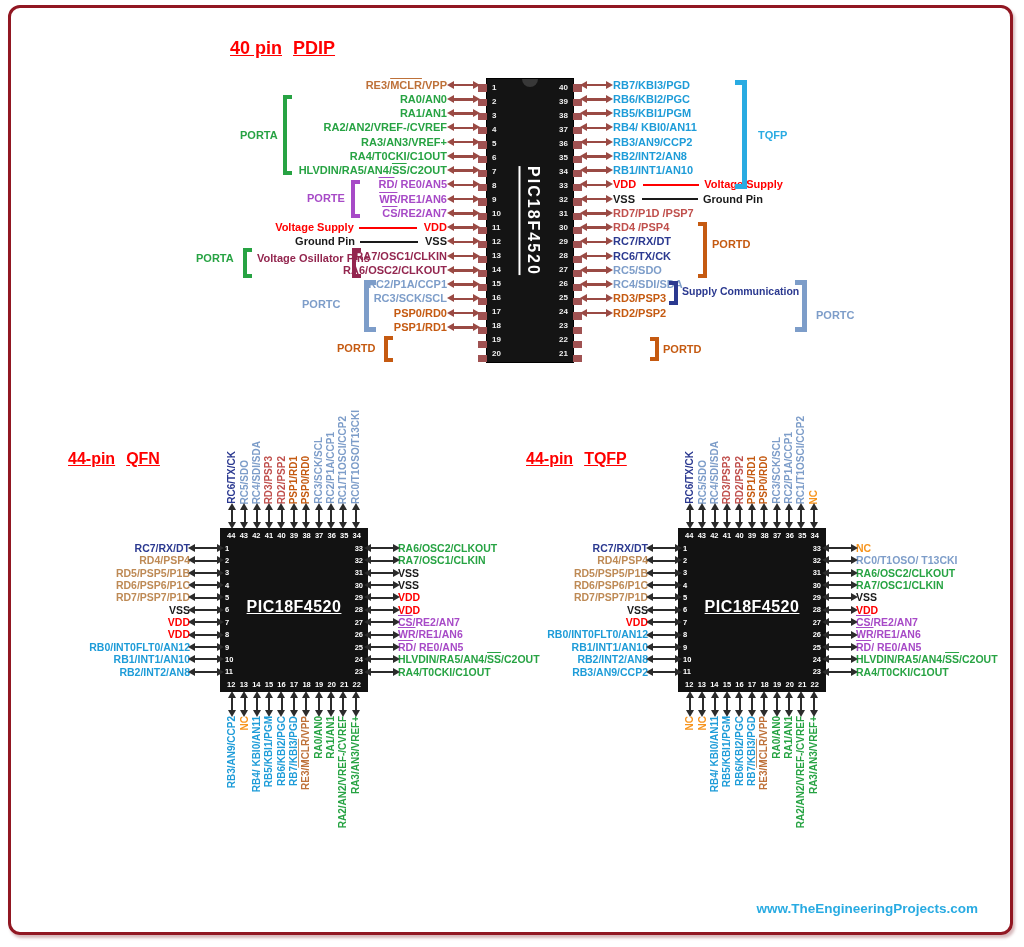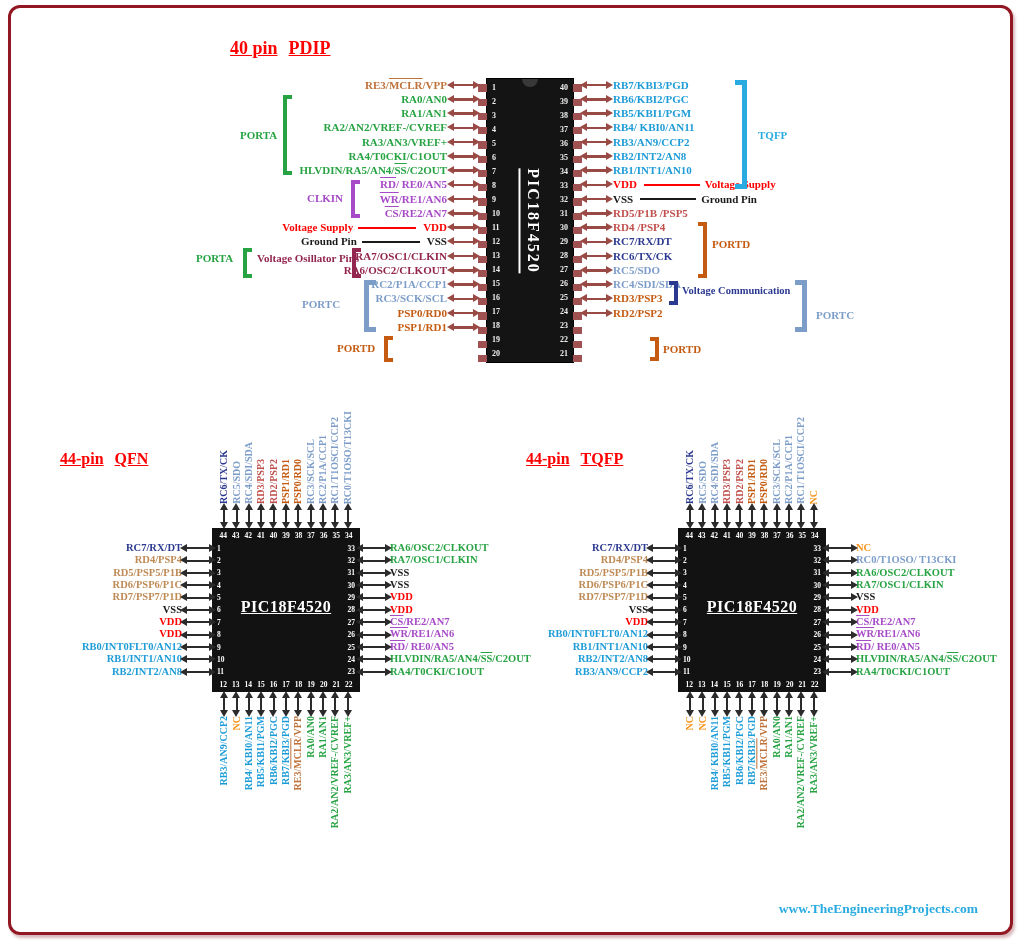--- a/index.html
+++ b/index.html
@@ -1,17 +1,17 @@
 <!DOCTYPE html>
 <html><head>
 <meta charset="utf-8">
 <style>
   html,body{margin:0;padding:0;background:#fff}
   .canvas{position:relative;width:1024px;height:947px;background:#fff;overflow:hidden;
-          font-family:Liberation Serif, serif}
+          font-family:Liberation Sans, sans-serif}
   .frame{position:absolute;left:8px;top:5px;right:11px;bottom:12px;border:3px solid #911722;
          border-radius:12px;box-shadow:2px 3px 3px rgba(120,20,30,.3);pointer-events:none}
   .title{position:absolute;color:#FF0000;font-weight:bold;white-space:nowrap}
   .title .u{text-decoration:underline;margin-right:11px}
   .title .u:last-child{margin-right:0}
   .pdip-title{left:230px;top:38px;font-size:18px}
   .footer-title{left:440px;top:862px;font-size:19px}
   .site{position:absolute;right:46px;top:901px;color:#29ABE2;font-weight:bold;font-size:13.5px}
 
   
@@ -295,21 +295,21 @@
       <span class="rule" style="border-color: rgb(255, 0, 0);"></span>
     </div>
       <div class="prow r">
       <span class="harr"></span>
       <span class="plabel" style="color: rgb(26, 26, 26);">VSS</span>
       <span class="note" style="color: rgb(26, 26, 26);">Ground Pin</span>
       <span class="rule" style="border-color: rgb(26, 26, 26);"></span>
     </div>
       <div class="prow r">
       <span class="harr"></span>
-      <span class="plabel" style="color: rgb(192, 80, 77);">RD5/P1B /PSP5</span>
+      <span class="plabel" style="color: rgb(192, 80, 77);">RD7/P1D /PSP7</span>
 
     </div>
       <div class="prow r">
       <span class="harr"></span>
       <span class="plabel" style="color: rgb(192, 80, 77);">RD4 /PSP4</span>
 
     </div>
       <div class="prow r">
       <span class="harr"></span>
       <span class="plabel" style="color: rgb(43, 57, 144);">RC7/RX/DT</span>
@@ -338,50 +338,50 @@
       <div class="prow r">
       <span class="harr"></span>
       <span class="plabel" style="color: rgb(197, 90, 17);">RD2/PSP2</span>
 
     </div>
     </div>
 
   <span class="portlbl" style="left: 240px; top: 129px; color: rgb(39, 163, 67);">PORTA</span>
   <div class="brk brk-l" style="left: 283px; top: 95px; height: 80px; border-color: rgb(39, 163, 67);"></div>
 
-  <span class="portlbl" style="left: 307px; top: 192px; color: rgb(167, 74, 199);">CLKIN</span>
+  <span class="portlbl" style="left: 307px; top: 192px; color: rgb(167, 74, 199);">PORTE</span>
   <div class="brk brk-l" style="left: 351px; top: 180px; height: 38px; border-color: rgb(167, 74, 199);"></div>
 
   <span class="portlbl" style="left: 196px; top: 252px; color: rgb(39, 163, 67);">PORTA</span>
   <div class="brk brk-l" style="left: 243px; top: 248px; height: 30px; border-color: rgb(39, 163, 67);"></div>
   <span class="portlbl" style="left: 257px; top: 252px; color: rgb(147, 38, 79);">Voltage Osillator Pins</span>
   <div class="brk brk-l" style="left: 352px; top: 248px; height: 30px; border-color: rgb(147, 38, 79);"></div>
 
   <span class="portlbl" style="left: 302px; top: 298px; color: rgb(125, 157, 201);">PORTC</span>
   <div class="brk brk-l thick" style="left: 364px; top: 280px; height: 52px; border-color: rgb(125, 157, 201);"></div>
 
   <span class="portlbl" style="left: 337px; top: 342px; color: rgb(197, 90, 17);">PORTD</span>
   <div class="brk brk-l" style="left: 384px; top: 336px; height: 26px; border-color: rgb(197, 90, 17);"></div>
 
   <div class="brk brk-r thick" style="left: 735px; top: 80px; height: 109px; border-color: rgb(41, 171, 226);"></div>
   <span class="portlbl" style="left: 758px; top: 129px; color: rgb(41, 171, 226);">TQFP</span>
 
   <div class="brk brk-r" style="left: 698px; top: 222px; height: 56px; border-color: rgb(197, 90, 17);"></div>
   <span class="portlbl" style="left: 712px; top: 238px; color: rgb(197, 90, 17);">PORTD</span>
 
   <div class="brk brk-r" style="left: 669px; top: 281px; height: 24px; border-color: rgb(43, 57, 144);"></div>
-  <span class="portlbl" style="left: 682px; top: 285px; font-size: 10.5px; color: rgb(43, 57, 144);">Voltage Communication</span>
+  <span class="portlbl" style="left: 682px; top: 285px; font-size: 10.5px; color: rgb(43, 57, 144);">Supply Communication</span>
 
   <div class="brk brk-r thick" style="left: 795px; top: 280px; height: 52px; border-color: rgb(125, 157, 201);"></div>
   <span class="portlbl" style="left: 816px; top: 309px; color: rgb(125, 157, 201);">PORTC</span>
 
   <div class="brk brk-r" style="left: 650px; top: 337px; height: 24px; border-color: rgb(197, 90, 17);"></div>
   <span class="portlbl" style="left: 663px; top: 343px; color: rgb(197, 90, 17);">PORTD</span>
 
-  <div class="pkg" style="left:4px">
+  <div class="pkg" style="left:12px">
     <div class="title pkg-title">
       <span class="u">44-pin</span><span class="u">QFN</span>
     </div>
     <div class="qchip">
       <div class="qn-row qn-top">
 
       <span class="qn">44</span>
           <span class="qn">43</span>
           <span class="qn">42</span>
           <span class="qn">41</span>

